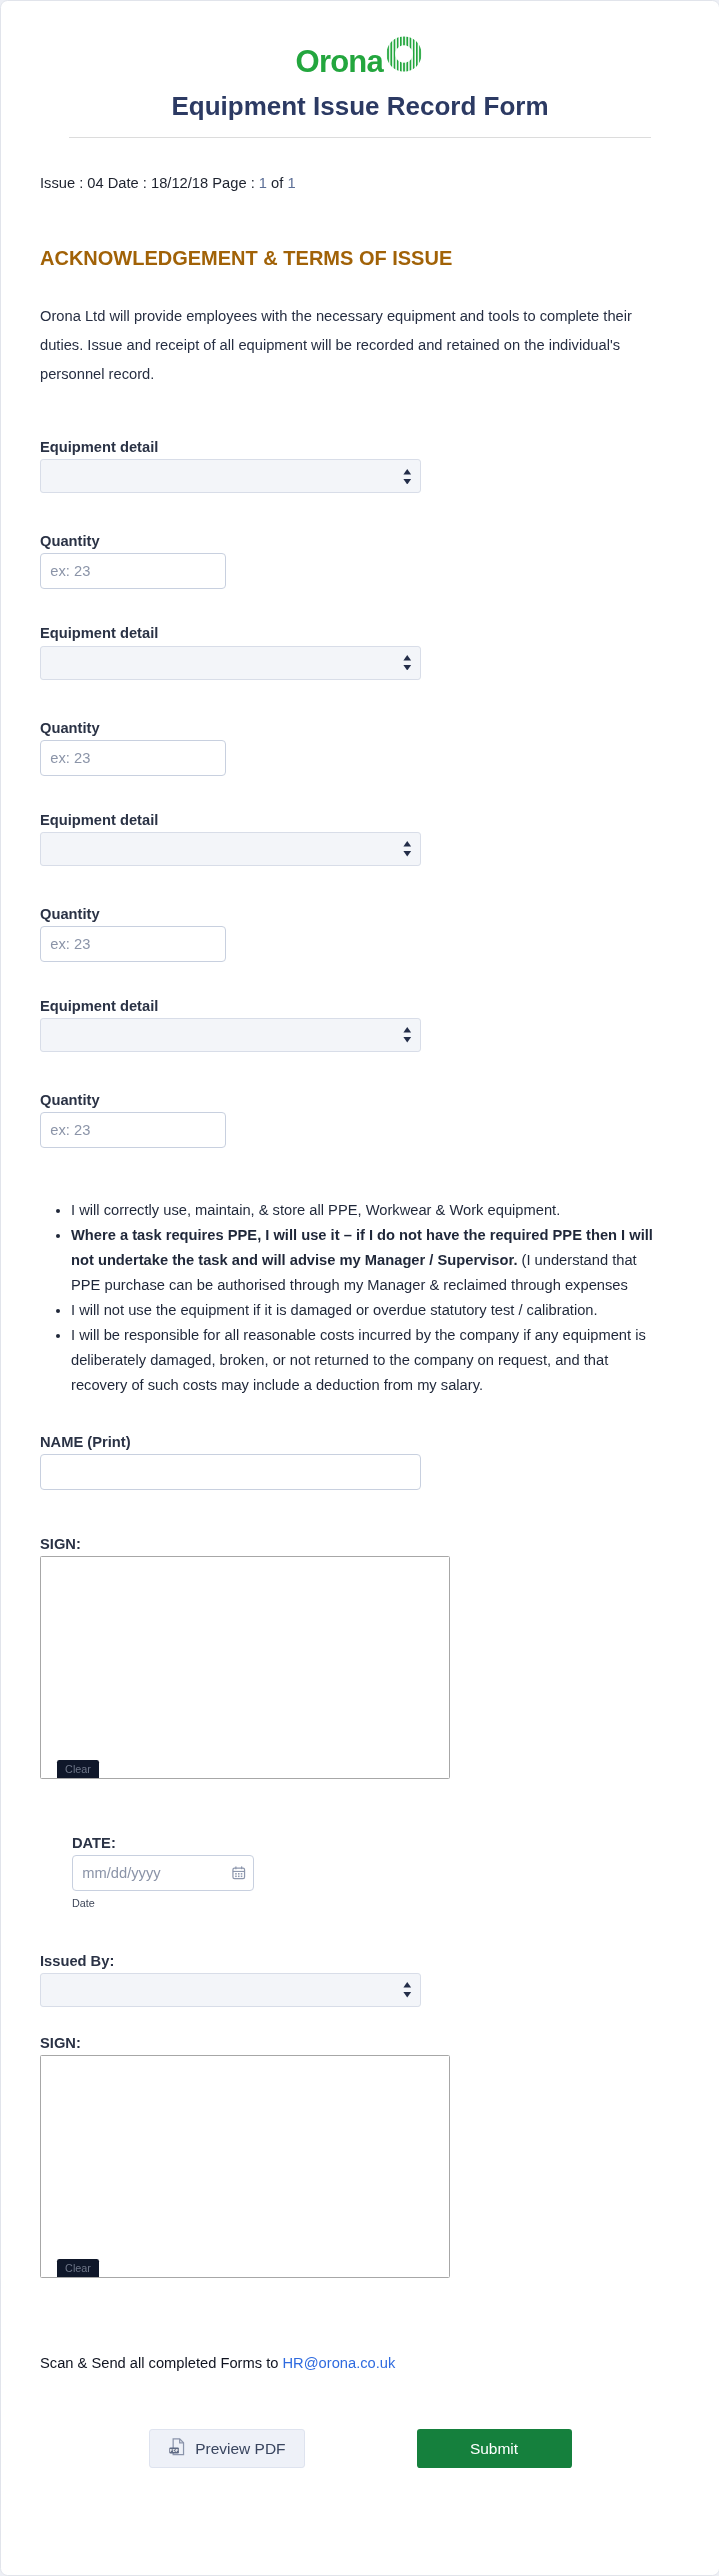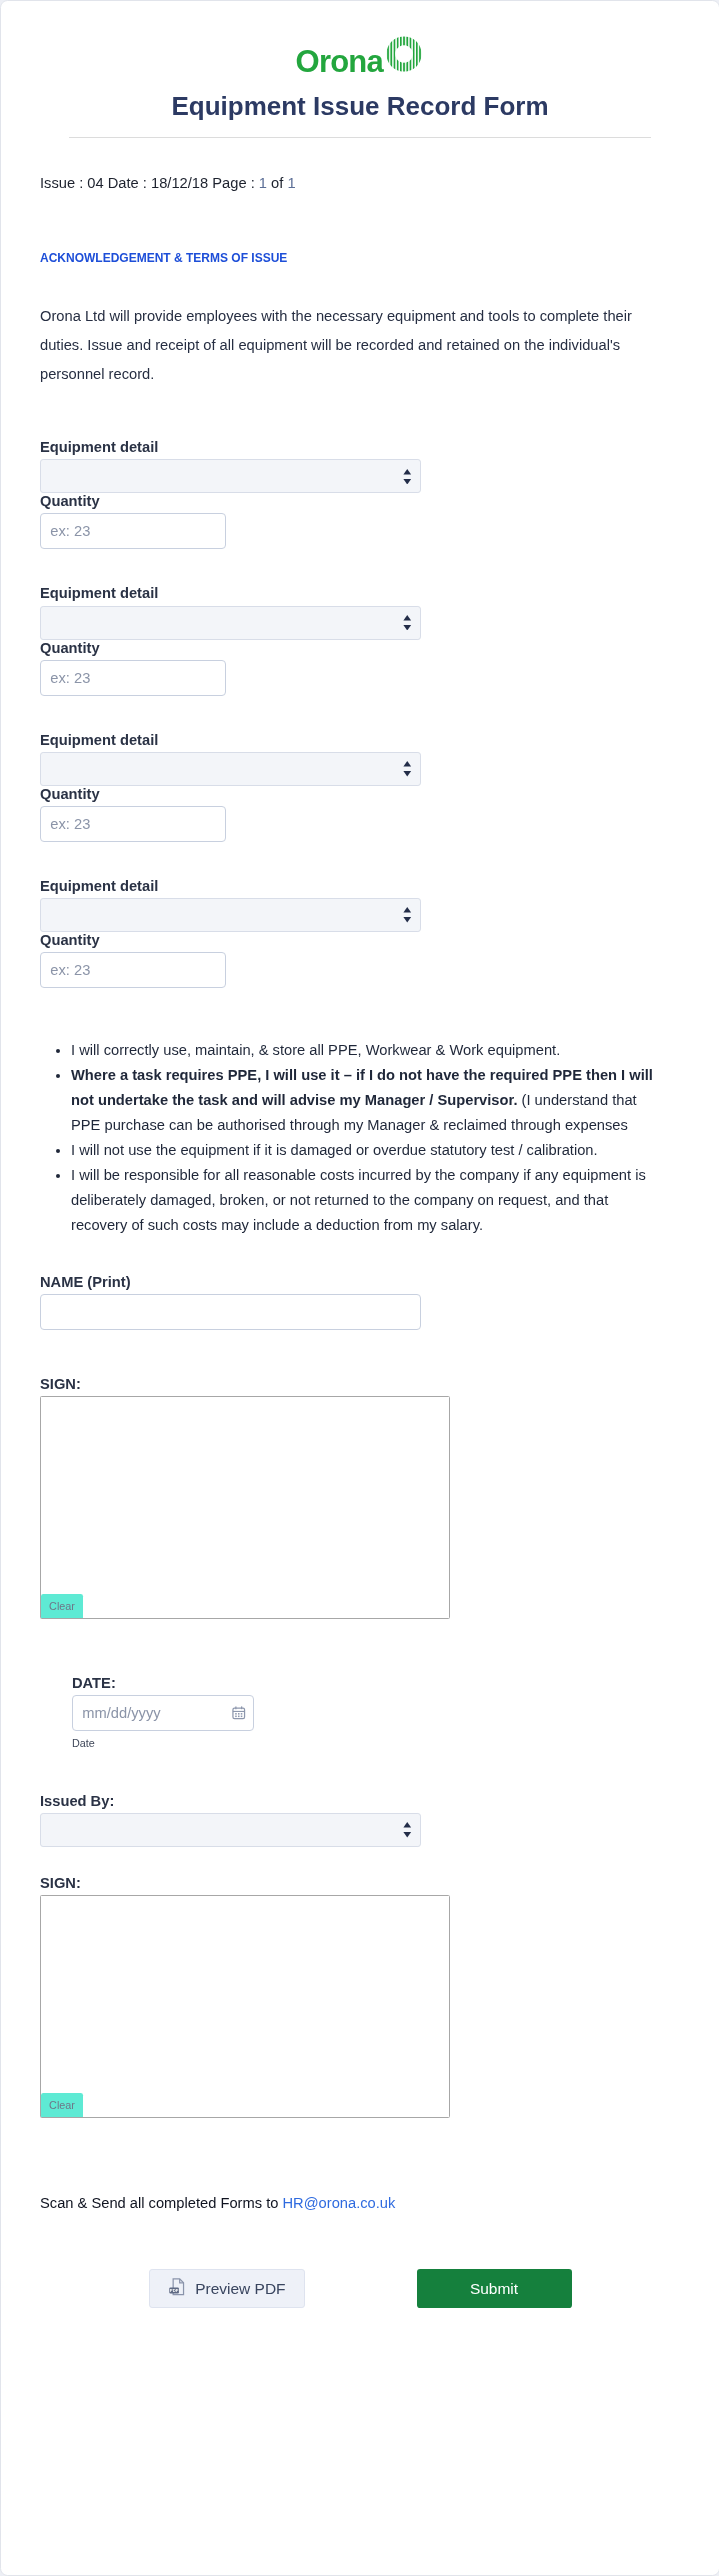--- a/index.html
+++ b/index.html
@@ -32,21 +32,21 @@
   h1{
     margin:12.4px 0 0;text-align:center;
     font-size:26px;font-weight:bold;color:#2c3a63;line-height:34px;
   }
   .divider{margin:14px 29px 0;border-top:0.8px solid #dcdcdc;height:0;}
 
   
   .meta{margin-top:37px;font-size:14.7px;color:#1d222e;line-height:17px;}
   .meta .page-num{color:#5b6e96;}
 
-  h2{font-size:12px;font-weight:bold;color:#1d4ed8;line-height:21.7px;margin:0;}
+  h2{font-size:20px;font-weight:bold;color:#a16207;line-height:21.7px;margin:0;}
   .ack-h{margin-top:56px;}
   .intro{
     margin:32.5px 0 0;width:619px;
     font-size:14.7px;line-height:29px;color:#262e42;
   }
   .desc-h{margin-top:50px;}
 
   
   .field-label{
     display:block;font-size:14.7px;font-weight:bold;color:#2a3245;
@@ -68,40 +68,40 @@
   input.jf-input::placeholder{color:#8b94a8;}
   .qty-input{width:186px;}
   .name-input{width:381px;height:33px;}
   .date-wrap{position:relative;width:182px;}
   .date-input{width:182px;height:34px;padding-right:32.5px;}
   .cal-icon{position:absolute;right:7.7px;top:9.3px;pointer-events:none;}
   .helper{margin-top:4.6px;font-size:10.8px;color:#3f4759;line-height:14px;}
 
   .equipment .fg-detail{margin-top:36px;}
   .equipment .equip-block:first-child .fg-detail{margin-top:50px;}
-  .equipment .fg-qty{}
+  .equipment .fg-qty{margin-top:40px;}
 
   
   .terms{
     margin:50px 0 0;padding-left:31px;width:596px;
     font-size:14.7px;line-height:25px;color:#1f2739;
   }
   .terms li{margin:0;}
 
   .name-group{margin-top:36px;}
   .sign-group{margin-top:46px;}
   .sign-group2{margin-top:28px;}
   .sign-box{
     position:relative;width:408px;height:221px;
     background:#fff;border:0.8px solid #a7a7a7;border-radius:1.5px;
   }
   .clear-btn{
-    position:absolute;left:0;bottom:0;
-    width:42px;height:24px;
-    background:#5eead4;border:none;border-radius:2.3px 2.3px 0 0;
+    position:absolute;left:16px;bottom:0;
+    width:42px;height:18px;
+    background:#0f172a;border:none;border-radius:2.3px 2.3px 0 0;
     font-family:"Liberation Sans", sans-serif;
     font-size:10.8px;color:#6e7688;cursor:pointer;
   }
   .date-group{margin-top:56px;margin-left:32px;}
   .issued-group{margin-top:43px;}
 
   .footer-note{margin-top:77px;font-size:14.7px;color:#0f1320;line-height:17px;}
   .footer-note a{color:#2f6bdf;text-decoration:none;}
 
   .actions{margin-top:57px;display:flex;justify-content:center;gap:112px;}

